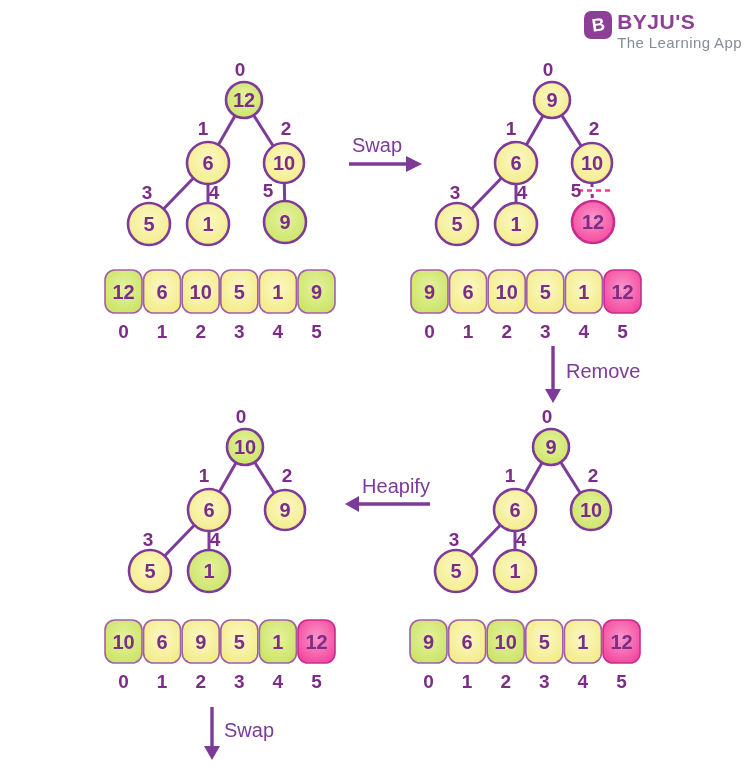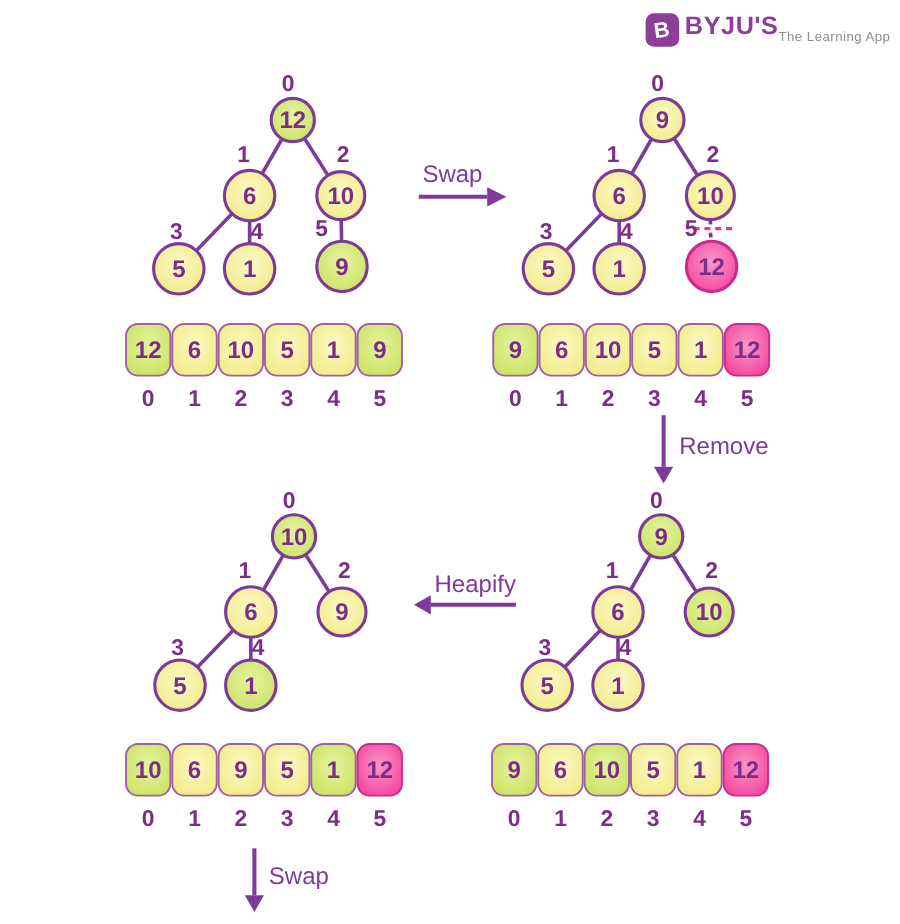--- a/index.html
+++ b/index.html
@@ -1,23 +1,23 @@
 <!DOCTYPE html>
 <html><head>
 <meta charset="utf-8">
 <style>
   html,body{margin:0;padding:0;background:#ffffff;}
   .canvas{position:relative;width:750px;height:770px;background:#ffffff;overflow:hidden;
           font-family:"Liberation Sans", sans-serif;}
   .logo{position:absolute;top:11px;right:8px;display:flex;align-items:flex-start;gap:5px;}
   .logo-icon{width:28px;height:28px;border-radius:7px;display:flex;align-items:center;justify-content:center;}
   .logo-icon span{color:#fff;font-weight:bold;font-size:18px;transform:rotate(-8deg);display:block;}
-  .logo-text{display:flex;flex-direction:row;line-height:1;}
+  .logo-text{display:flex;flex-direction:column;line-height:1;}
   .logo-brand{font-weight:bold;font-size:21px;letter-spacing:.5px;}
-  .logo-tagline{font-size:11px;letter-spacing:.4px;margin-top:15px;}
+  .logo-tagline{font-size:15px;letter-spacing:.4px;margin-top:3px;}
   svg{position:absolute;left:0;top:0;}
 </style>
 </head>
 <body>
 
 <div class="canvas">
   <div class="logo">
     <div class="logo-icon" id="logo-icon" style="background: rgb(141, 62, 151);">
       <span>B</span>
     </div>

